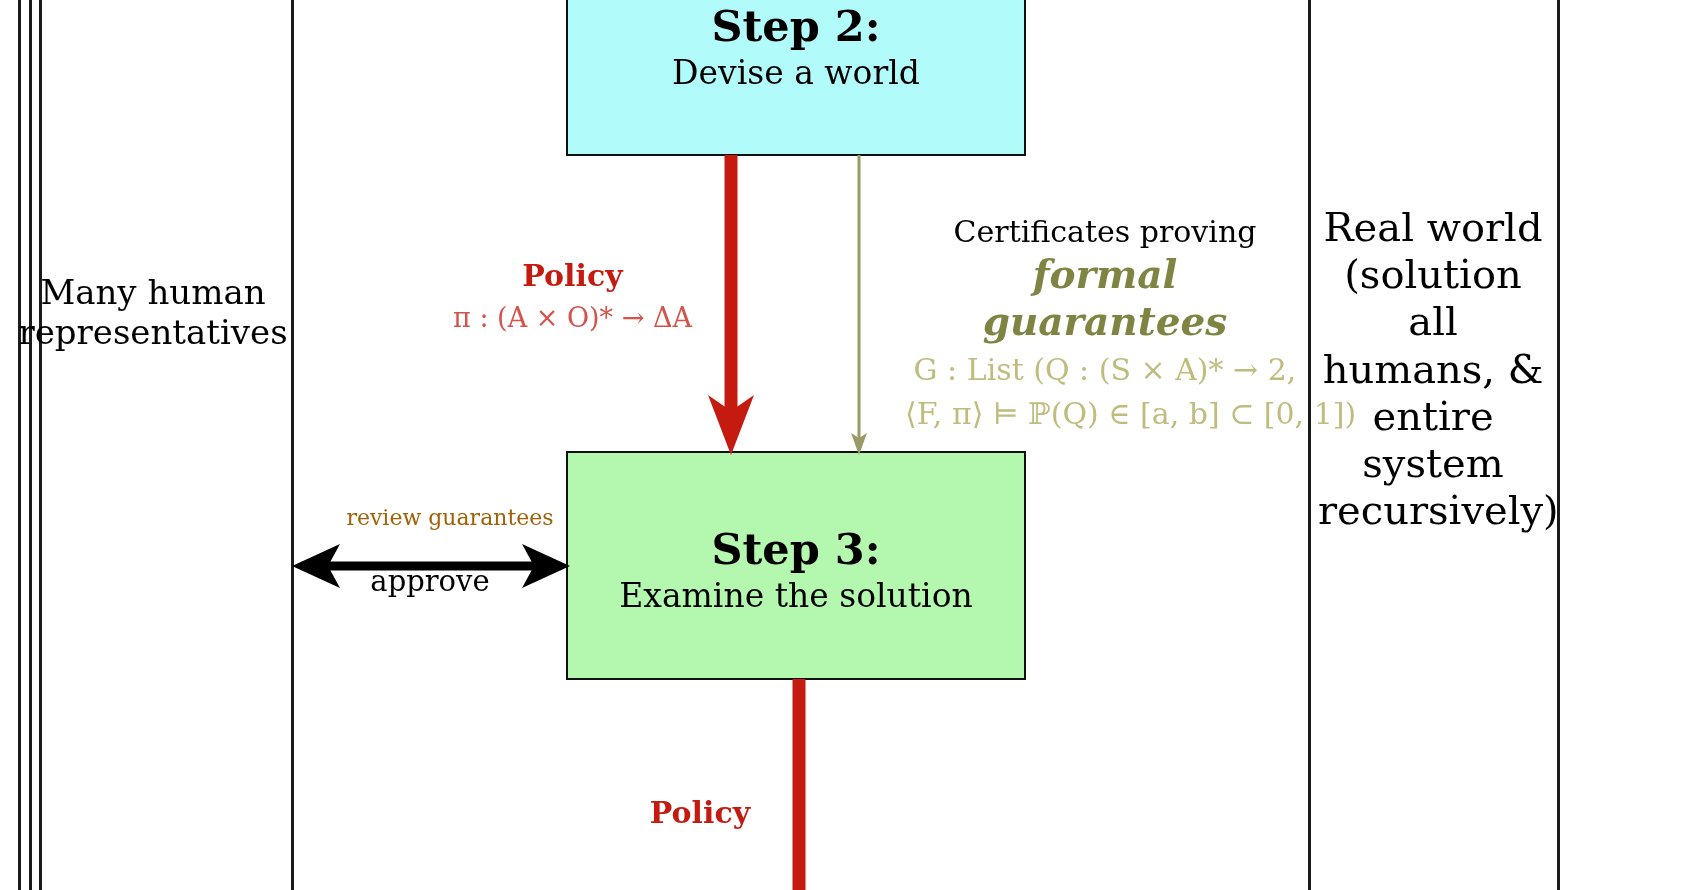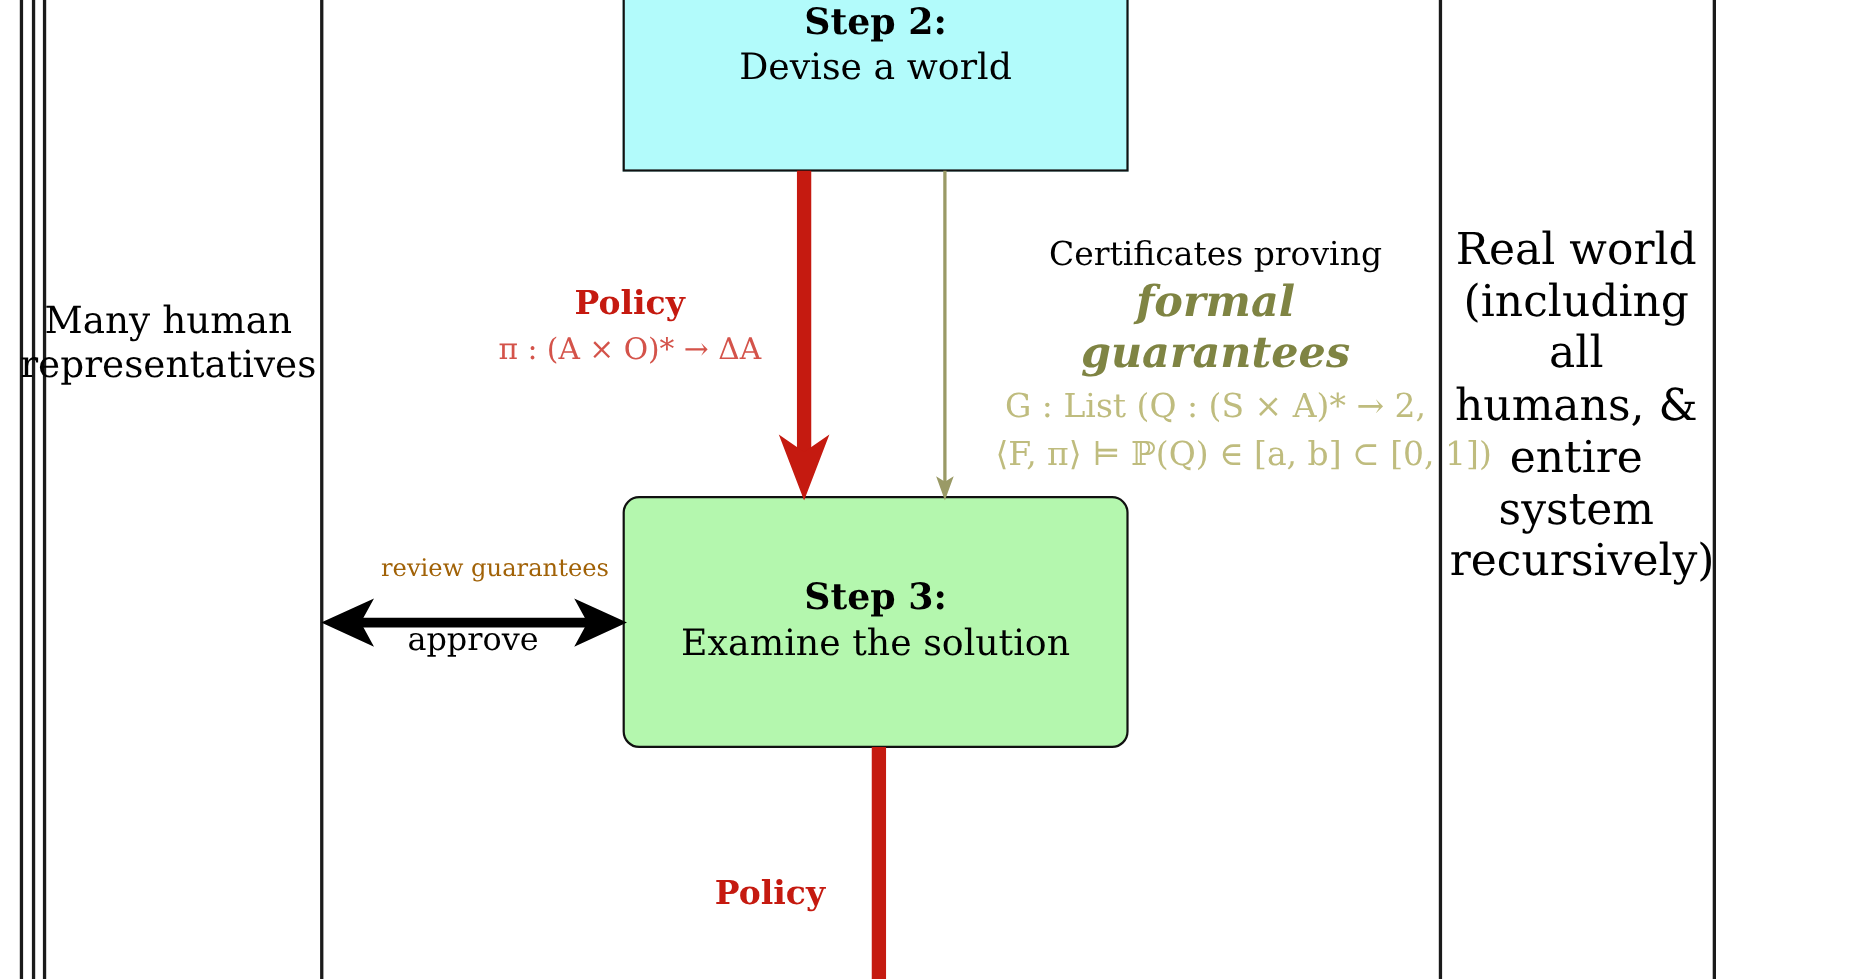--- a/index.html
+++ b/index.html
@@ -62,24 +62,23 @@
     background: #b2fbfb;
     padding-top: 74px;
   }
   #step3-box {
     left: 566px;
     top: 451px;
     width: 460px;
     height: 229px;
     background: #b4f7ae;
     padding-top: 70px;
-    border-radius: 15px;
   }
   .step-title {
-    font-size: 33px;
+    font-size: 43px;
     font-weight: bold;
     line-height: 1.22;
     display: block;
   }
   .step-subtitle {
     font-size: 33px;
     line-height: 1.25;
     display: block;
   }
 
@@ -211,21 +210,21 @@
   <div class="vrule" style="left:1308px; top:0; width:3px; height:890px;"></div>
   <div class="vrule" style="left:1557px; top:0; width:3px; height:890px;"></div>
 
   <div class="lane-label" id="lane-left-label">
     <span>Many human</span><br>
     <span>representatives</span>
   </div>
 
   <div class="lane-label" id="lane-right-label">
     <span>Real world</span><br>
-    <span>(including all</span><br>
+    <span>(solution all</span><br>
     <span>humans, &amp;</span><br>
     <span>entire system</span><br>
     <span>recursively)</span>
   </div>
 
   <div class="step-box" id="step2-box">
     <span class="step-title">Step 2:</span>
     <span class="step-subtitle">Devise a world</span>
   </div>
 

